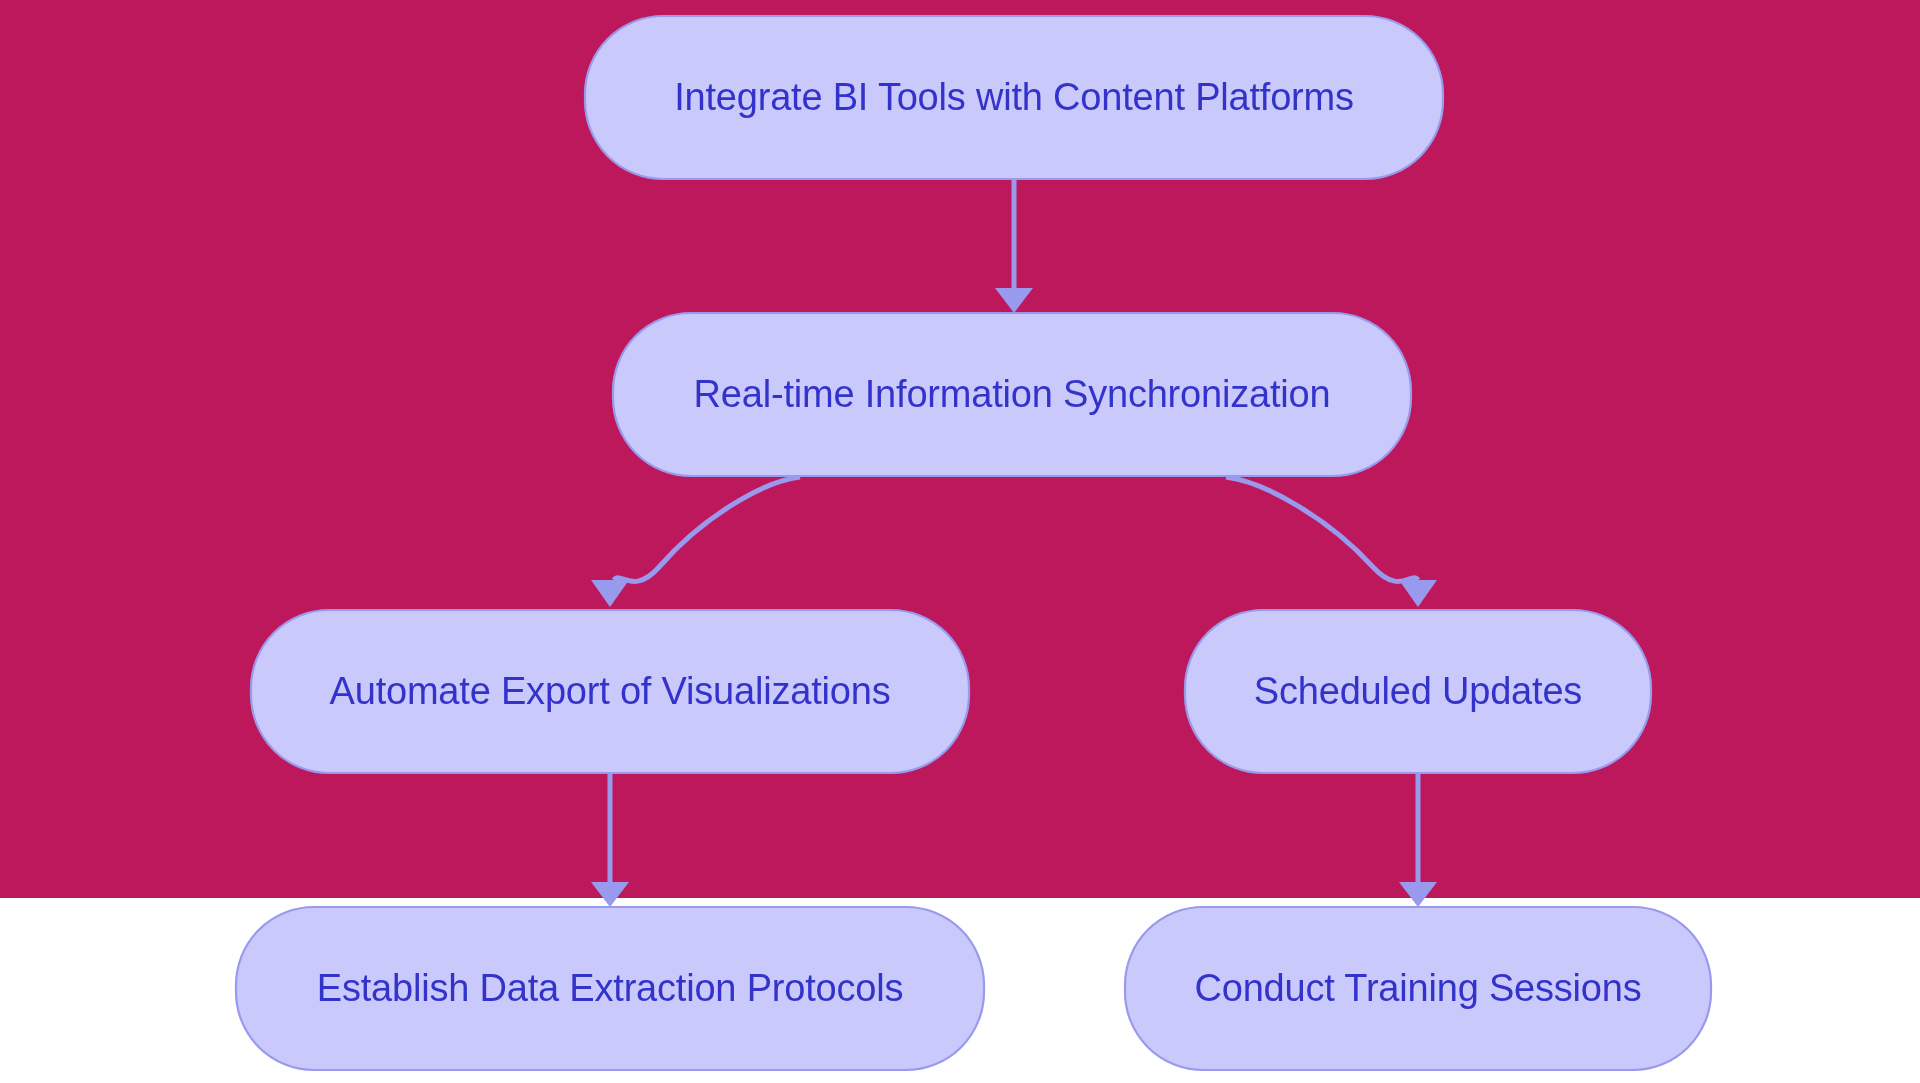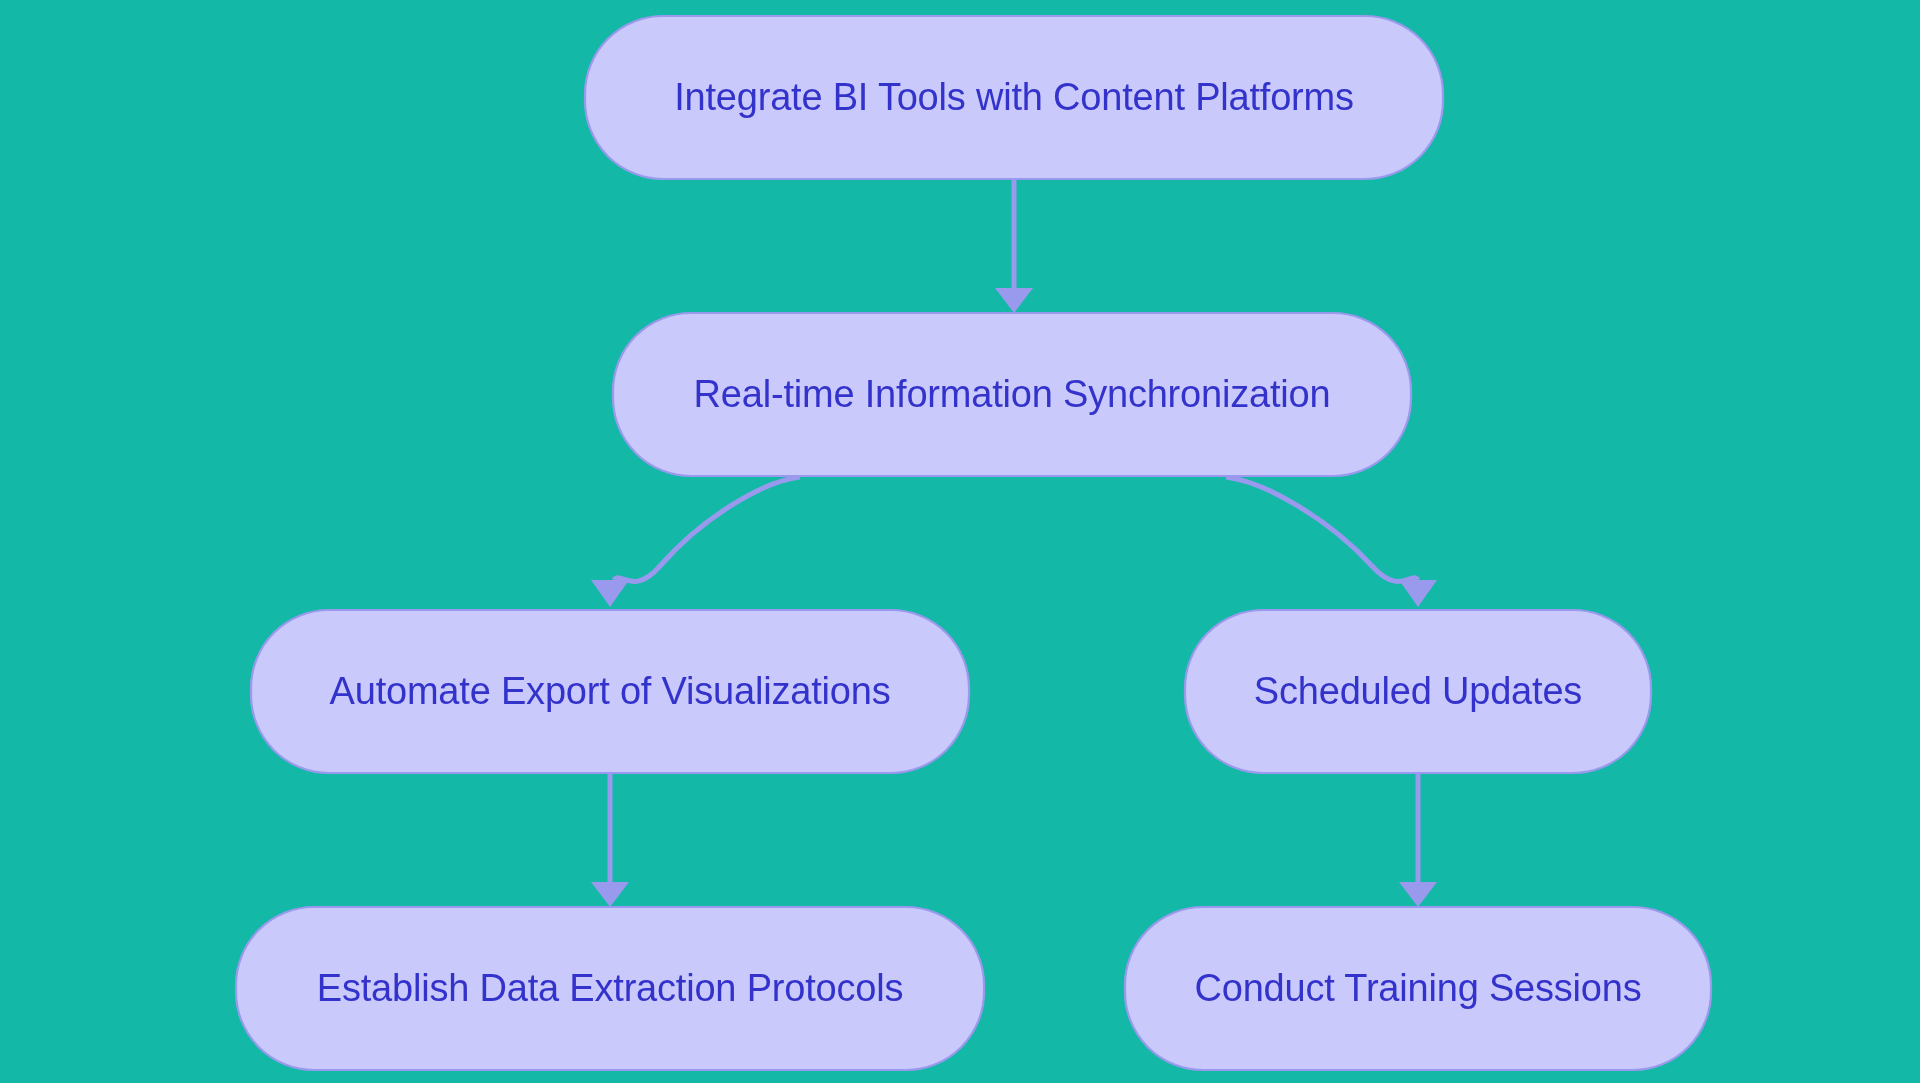--- a/index.html
+++ b/index.html
@@ -9,22 +9,22 @@
   }
   body {
     width: 1920px;
     height: 1083px;
     overflow: hidden;
     font-family: "Liberation Sans", sans-serif;
   }
   #flowchart-root {
     position: relative;
     width: 1920px;
-    height: 1083px;
-    background: #14b8a6;
+    height: 898px;
+    background: #be185d;
   }
   svg#flow-svg {
     display: block;
     width: 1920px;
     height: 1083px;
   }
   .node-shape {
     fill: #c9c9fb;
     stroke: #9999ee;
     stroke-width: 2.2;

